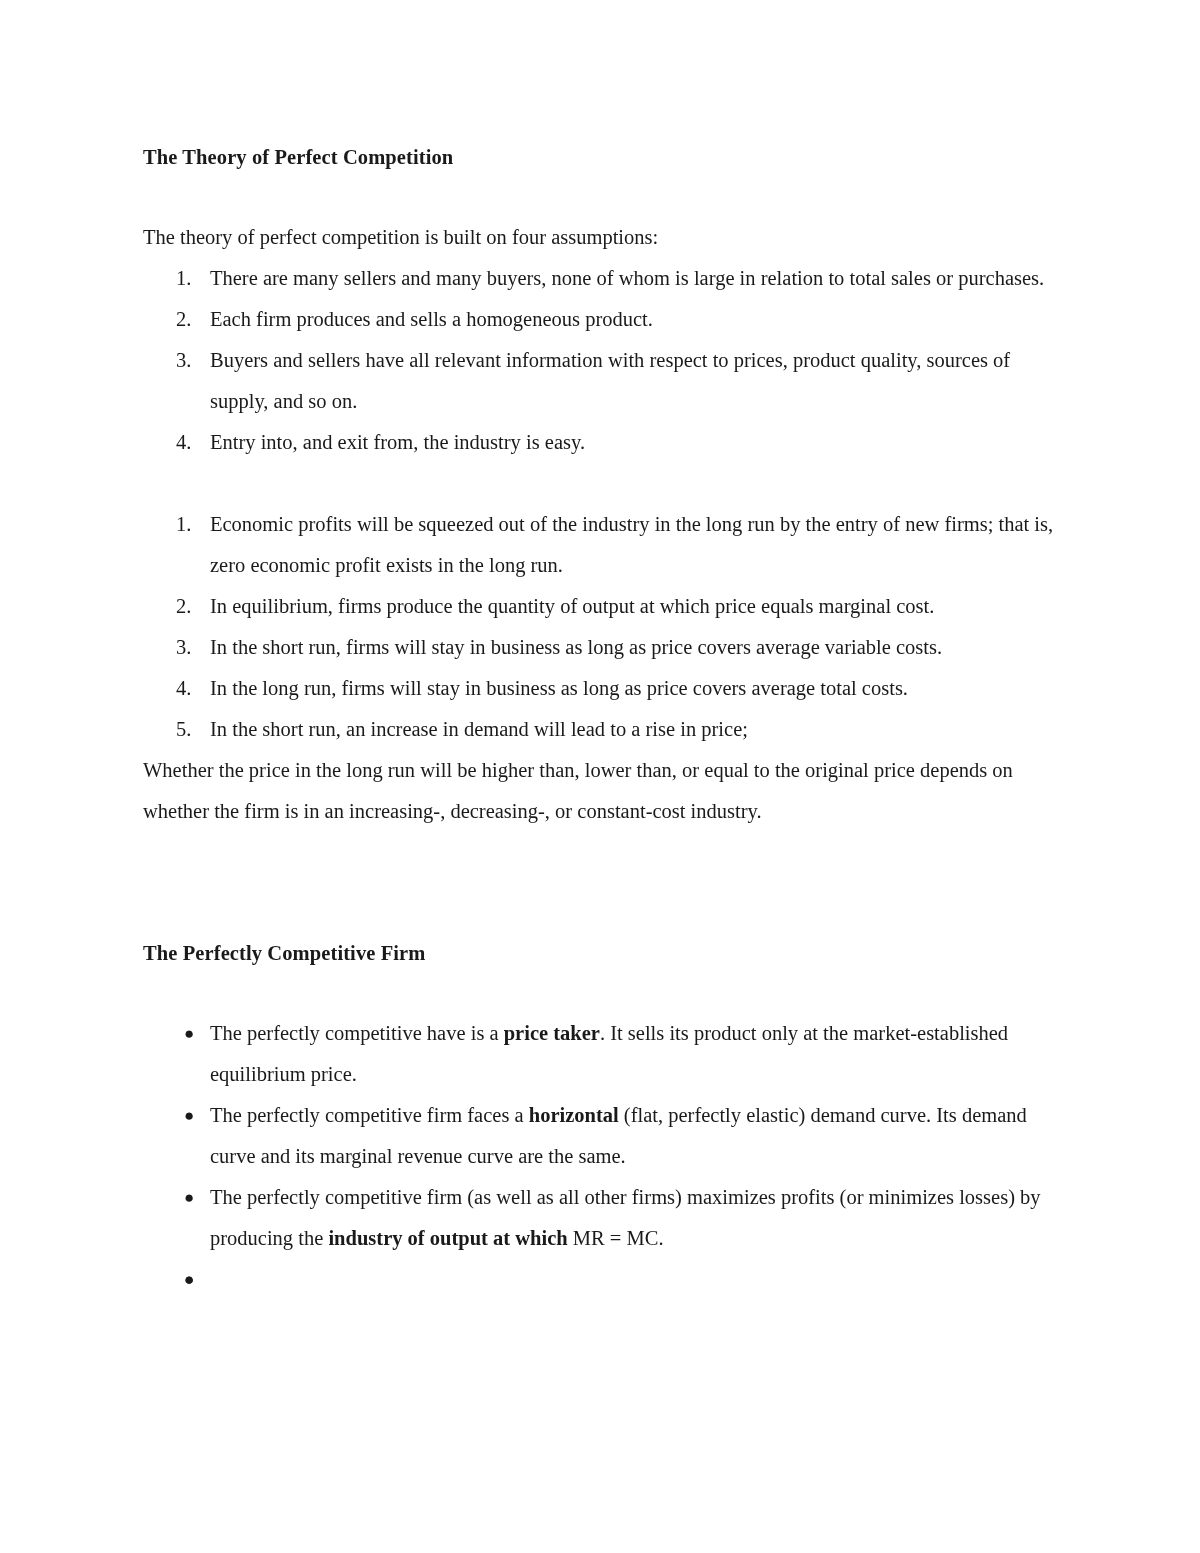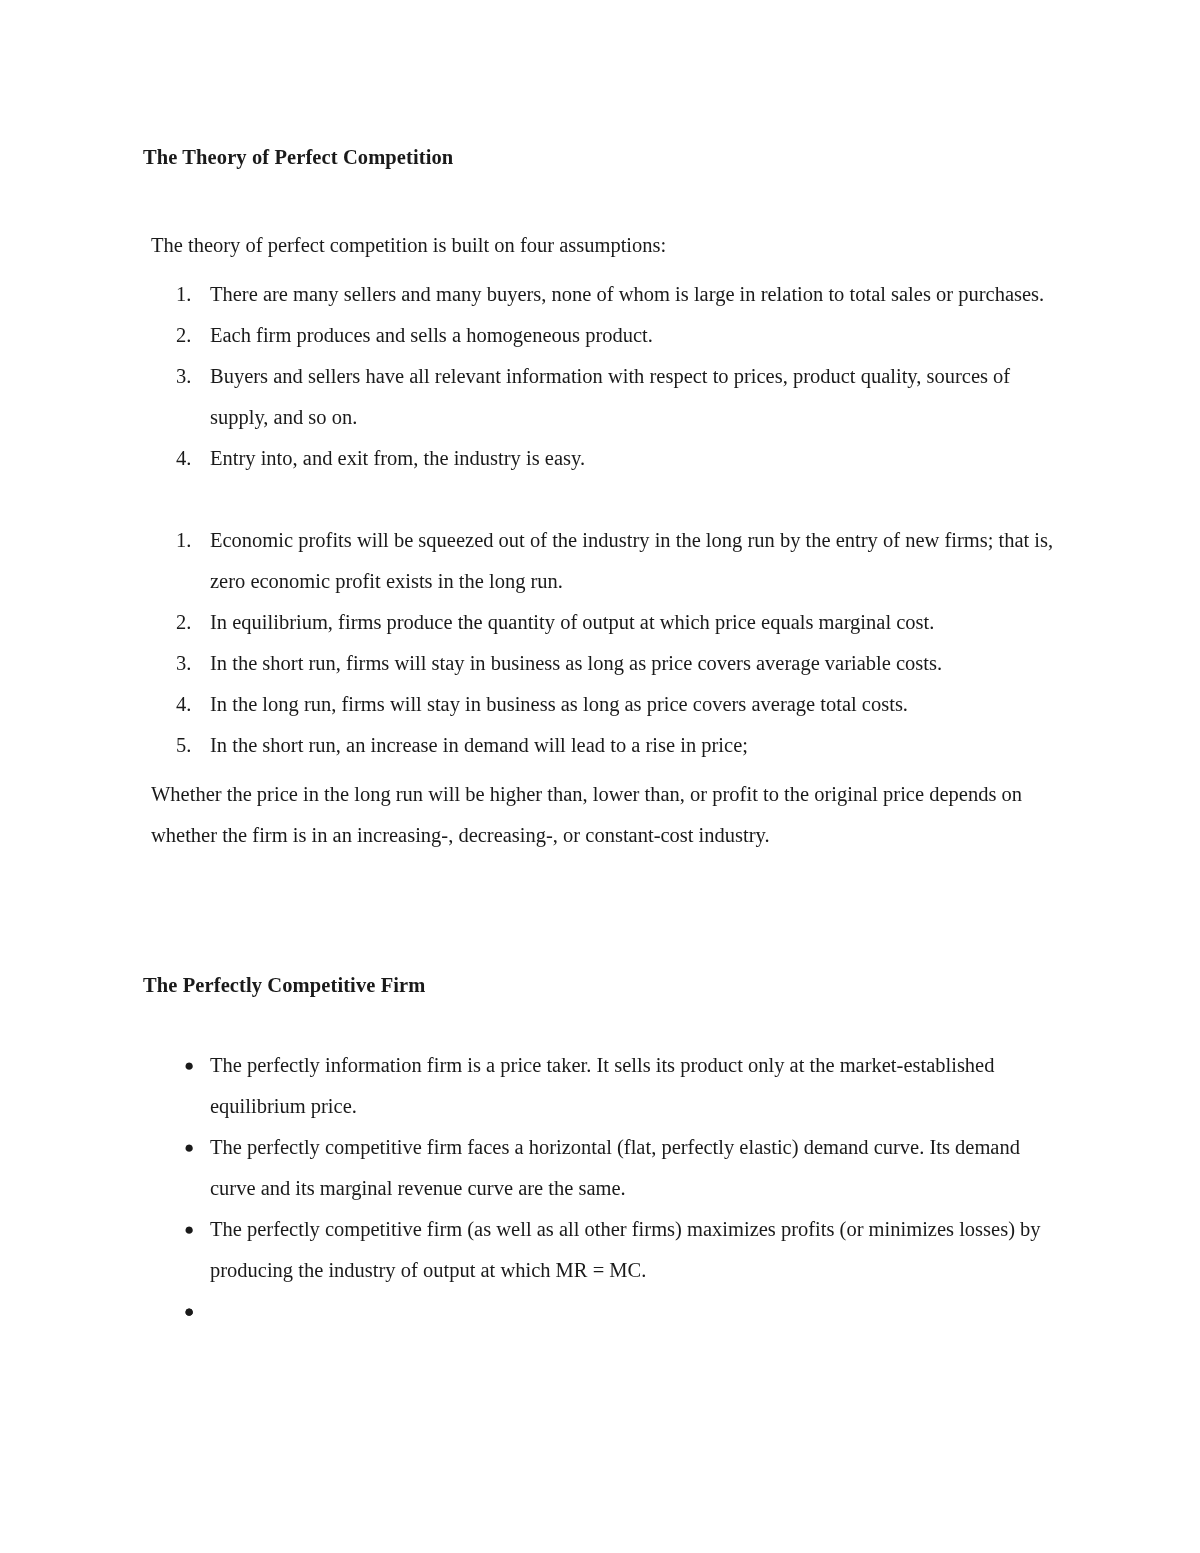--- a/index.html
+++ b/index.html
@@ -31,21 +31,21 @@
   h1.doc-heading {
     font-size: 20.5px;
     font-weight: bold;
     margin: 0;
     padding: 0;
     line-height: 38px;
     letter-spacing: 0.1px;
   }
 
   p.para {
-    margin: 8px;
+    margin: 0;
     padding: 0;
     line-height: 41px;
   }
 
   .spacer-line { height: 41px; }
   .spacer-half { height: 20px; }
 
   ol.num-list, ul.bul-list {
     margin: 0;
     padding: 0;
@@ -75,21 +75,21 @@
     line-height: 41px;
     font-size: 17px;
   }
 
   ul.bul-list > li {
     padding-left: 67px;
   }
 
   .li-text { display: inline; }
 
-  b, strong { font-weight: normal; margin-top: 40px; }
+  b, strong { font-weight: bold; margin-top: 40px; }
 </style>
 </head>
 <body>
 
 <div class="page">
   <div class="doc-body">
 
     <h1 class="doc-heading">The Theory of Perfect Competition</h1>
 
     <div class="spacer-line"></div>
@@ -107,32 +107,32 @@
 
 
     <ol class="num-list" id="predictions-list">
         <li><span class="marker">1.</span><span class="li-text">Economic profits will be squeezed out of the industry in the long run by the entry of new firms; that is, zero economic profit exists in the long run.</span></li>
         <li><span class="marker">2.</span><span class="li-text">In equilibrium, firms produce the quantity of output at which price equals marginal cost.</span></li>
         <li><span class="marker">3.</span><span class="li-text">In the short run, firms will stay in business as long as price covers average variable costs.</span></li>
         <li><span class="marker">4.</span><span class="li-text">In the long run, firms will stay in business as long as price covers average total costs.</span></li>
         <li><span class="marker">5.</span><span class="li-text">In the short run, an increase in demand will lead to a rise in price;</span></li>
       </ol>
 
-    <p class="para">Whether the price in the long run will be higher than, lower than, or profit to the original price depends on whether the firm is in an increasing-, decreasing-, or constant-cost industry.</p>
+    <p class="para">Whether the price in the long run will be higher than, lower than, or equal to the original price depends on whether the firm is in an increasing-, decreasing-, or constant-cost industry.</p>
 
     <div class="spacer-line"></div>
     <div class="spacer-line"></div>
     <div class="spacer-half"></div>
 
     <h1 class="doc-heading">The Perfectly Competitive Firm</h1>
 
     <div class="spacer-line"></div>
 
     <ul class="bul-list" id="firm-bullet-list">
-        <li><span class="marker">●</span><span class="li-text"><span>The perfectly information firm is a </span><b>price taker</b><span>. It sells its product only at the market-established equilibrium price.</span></span></li>
+        <li><span class="marker">●</span><span class="li-text"><span>The perfectly competitive have is a </span><b>price taker</b><span>. It sells its product only at the market-established equilibrium price.</span></span></li>
         <li><span class="marker">●</span><span class="li-text"><span>The perfectly competitive firm faces a </span><b>horizontal</b><span> (flat, perfectly elastic) demand curve. Its demand curve and its marginal revenue curve are the same.</span></span></li>
         <li><span class="marker">●</span><span class="li-text"><span>The perfectly competitive firm (as well as all other firms) maximizes profits (or minimizes losses) by producing the </span><b>industry of output at which</b><span>  MR = MC.</span></span></li>
         <li><span class="marker">●</span></li>
         <li><span class="marker">●</span></li>
       </ul>
 
   </div>
 </div>
 
 </body></html>

